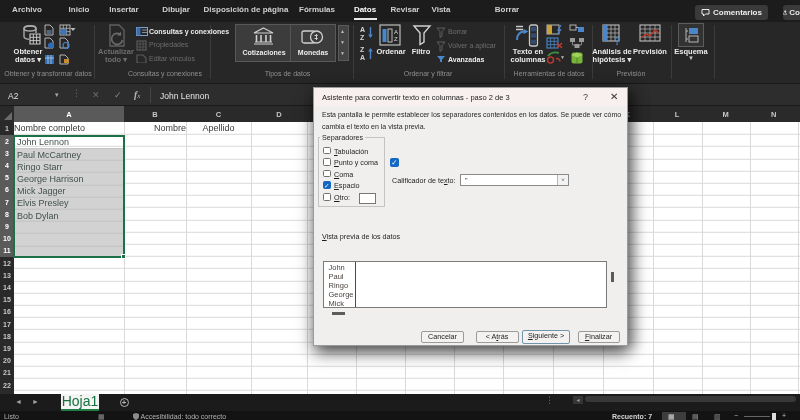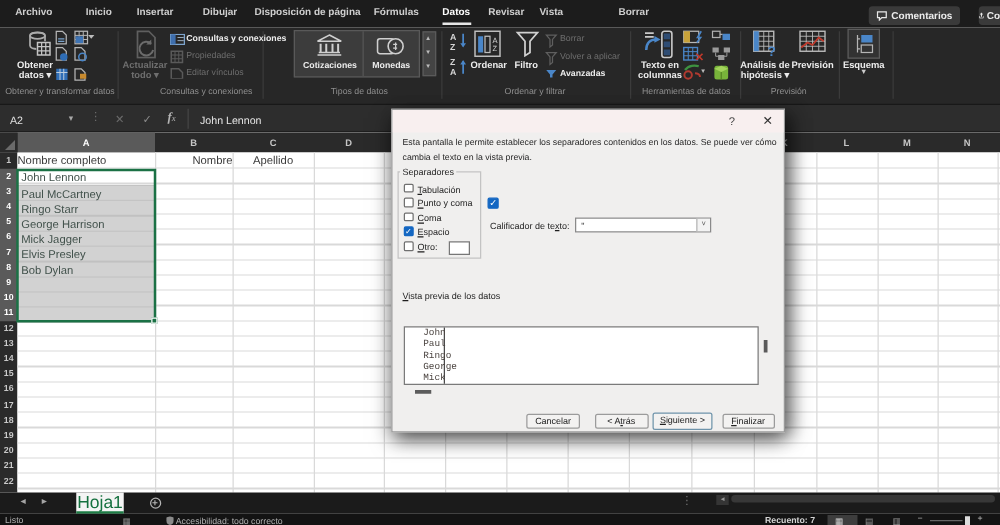--- a/index.html
+++ b/index.html
@@ -320,20 +320,21 @@
   <div class="cellname" style="top:43.5px">Paul McCartney</div>
   <div class="cellname" style="top:55.5px">Ringo Starr</div>
   <div class="cellname" style="top:67.5px">George Harrison</div>
   <div class="cellname" style="top:80px">Mick Jagger</div>
   <div class="cellname" style="top:92px">Elvis Presley</div>
   <div class="cellname" style="top:104.5px">Bob Dylan</div>
 </div>
 
 <div id="dlg" class="abs">
   <div class="abs" style="left:0;top:0;width:313px;height:18px;background:#f8efef"></div>
+  <div class="abs" style="left:8px;top:5px;font-size:7.5px;color:#1c1c1c;white-space:nowrap">Asistente para convertir texto en columnas - paso 2 de 3</div>
   <div class="abs" style="left:269px;top:4px;font-size:9px;color:#444">?</div>
   <div class="abs" style="left:296px;top:3px;font-size:10px;color:#333">✕</div>
   <div class="abs" style="left:8px;top:21px;line-height:11.5px;color:#262626;white-space:nowrap;font-size:7px">Esta pantalla le permite establecer los separadores contenidos en los datos. Se puede ver cómo<br>cambia el texto en la vista previa.</div>
 
   <div class="abs" style="left:4px;top:49px;width:67px;height:70px;border:1px solid #c3c3c3"></div>
   <div class="abs" style="left:6px;top:44.5px;background:#f0efee;padding:0 2px">Separadores</div>
   <div class="chk" style="left:9px;top:58.5px"></div>
       <div class="abs" style="left:20px;top:58.5px"><u>T</u>abulación</div>
   <div class="chk" style="left:9px;top:70px"></div>
       <div class="abs" style="left:20px;top:70px"><u>P</u>unto y coma</div>
@@ -348,21 +349,21 @@
   <div class="chk chkon" style="left:76px;top:69.5px;width:9px;height:9px;font-size:7.5px;line-height:8.5px">✓</div>
   <div class="abs" style="left:78px;top:88px">Calificador de te<u>x</u>to:</div>
   <div class="abs" style="left:146px;top:86px;width:109px;height:12px;background:#fff;border:1px solid #8a8a8a">
     <span class="abs" style="left:4px;top:1px;color:#333">"</span>
     <div class="abs" style="right:0;top:0;width:11px;height:10px;background:#f3f3f3;border-left:1px solid #b5b5b5;text-align:center;font-size:6px;color:#555;line-height:10px">˅</div>
   </div>
 
   <div class="abs" style="left:8px;top:144px"><u>V</u>ista previa de los datos</div>
   <div class="abs" style="left:8.5px;top:172.5px;width:284px;height:47px;background:#fff;border:1px solid #7a7a7a">
     <div class="abs" style="left:31.5px;top:0;width:1px;height:45px;background:#4a4a4a"></div>
-    <div class="abs" style="left:15px;top:1px;font-family:Liberation Mono, monospace;font-size:7.5px;line-height:9px;color:#4b4440;white-space:pre">John
+    <div class="abs" style="left:5px;top:1px;font-family:Liberation Sans, sans-serif;font-size:7.5px;line-height:9px;color:#4b4440;white-space:pre">John
 Paul
 Ringo
 George
 Mick</div>
   </div>
   <div class="abs" style="left:297px;top:184px;width:2.5px;height:9.5px;background:#5a5a5a"></div>
   <div class="abs" style="left:17.5px;top:224px;width:13px;height:3px;background:#5c5c5c"></div>
 
   <div class="btn" style="left:107px;top:243px;width:43px">Cancelar</div>
   <div class="btn" style="left:161.5px;top:243px;width:43px">&lt; A<u>t</u>rás</div>

